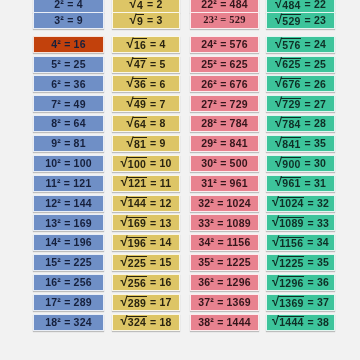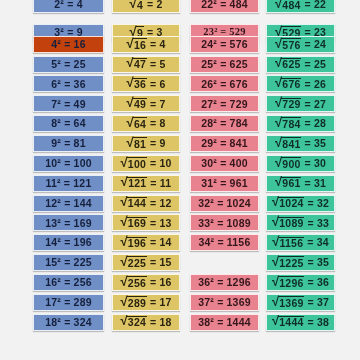--- a/index.html
+++ b/index.html
@@ -91,21 +91,21 @@
       </div>
       <div class="cell sq2" style="background: rgb(232, 130, 143); color: rgb(52, 22, 27);">22² = 484</div>
       <div class="cell rt2" style="background: rgb(61, 196, 155); color: rgb(15, 47, 38);">
         <span class="radical">
           <span class="tick">√</span>
           <span class="radicand">484</span>
         </span>
         <span class="eq"> = 22</span>
       </div>
     </div>
-    <div class="row" style="top: 24px;">
+    <div class="row" style="top: 12px;">
       <div class="cell sq" style="background: rgb(111, 143, 198); color: rgb(22, 32, 60);">3² = 9</div>
       <div class="cell rt" style="background: rgb(221, 197, 102); color: rgb(42, 36, 16);">
         <span class="radical">
           <span class="tick">√</span>
           <span class="radicand">9</span>
         </span>
         <span class="eq"> = 3</span>
       </div>
       <div class="cell sq2" style="background: rgb(232, 130, 143); color: rgb(52, 22, 27); font-family: Liberation Serif, serif;">23² = 529</div>
       <div class="cell rt2" style="background: rgb(61, 196, 155); color: rgb(15, 47, 38);">
@@ -226,21 +226,21 @@
     </div>
     <div class="row" style="top: 154.8px;">
       <div class="cell sq" style="background: rgb(111, 143, 198); color: rgb(22, 32, 60);">10² = 100</div>
       <div class="cell rt" style="background: rgb(221, 197, 102); color: rgb(42, 36, 16);">
         <span class="radical">
           <span class="tick">√</span>
           <span class="radicand">100</span>
         </span>
         <span class="eq"> = 10</span>
       </div>
-      <div class="cell sq2" style="background: rgb(232, 130, 143); color: rgb(52, 22, 27);">30² = 400</div>
+      <div class="cell sq2" style="background: rgb(232, 130, 143); color: rgb(52, 22, 27);">30² = 500</div>
       <div class="cell rt2" style="background: rgb(61, 196, 155); color: rgb(15, 47, 38);">
         <span class="radical">
           <span class="tick">√</span>
           <span class="radicand">900</span>
         </span>
         <span class="eq"> = 30</span>
       </div>
     </div>
     <div class="row" style="top: 174.65px;">
       <div class="cell sq" style="background: rgb(111, 143, 198); color: rgb(22, 32, 60);">11² = 121</div>
@@ -316,20 +316,21 @@
     </div>
     <div class="row" style="top: 254.05px;">
       <div class="cell sq" style="background: rgb(111, 143, 198); color: rgb(22, 32, 60);">15² = 225</div>
       <div class="cell rt" style="background: rgb(221, 197, 102); color: rgb(42, 36, 16);">
         <span class="radical">
           <span class="tick">√</span>
           <span class="radicand">225</span>
         </span>
         <span class="eq"> = 15</span>
       </div>
+      <div class="cell sq2" style="background: rgb(232, 130, 143); color: rgb(52, 22, 27);">35² = 1225</div>
       <div class="cell rt2" style="background: rgb(61, 196, 155); color: rgb(15, 47, 38);">
         <span class="radical">
           <span class="tick">√</span>
           <span class="radicand">1225</span>
         </span>
         <span class="eq"> = 35</span>
       </div>
     </div>
     <div class="row" style="top: 273.9px;">
       <div class="cell sq" style="background: rgb(111, 143, 198); color: rgb(22, 32, 60);">16² = 256</div>

